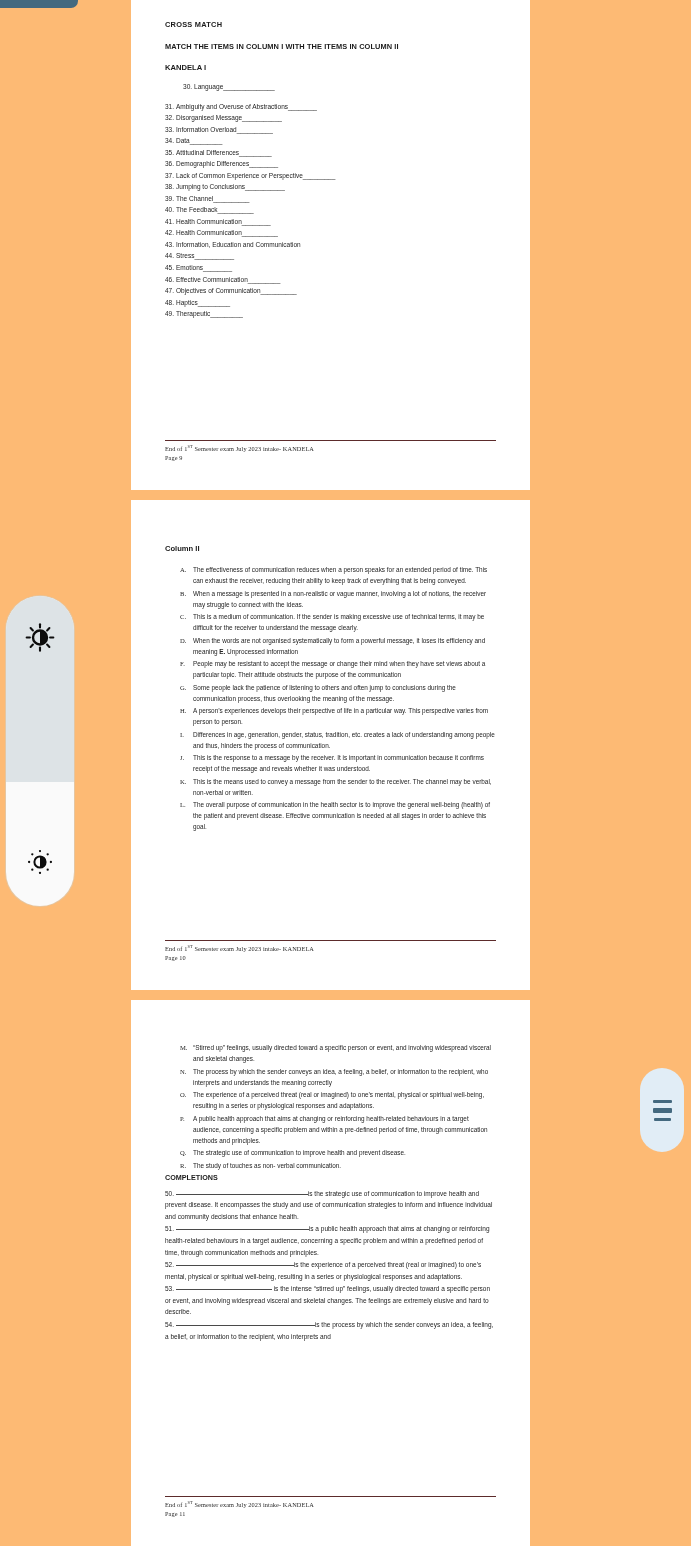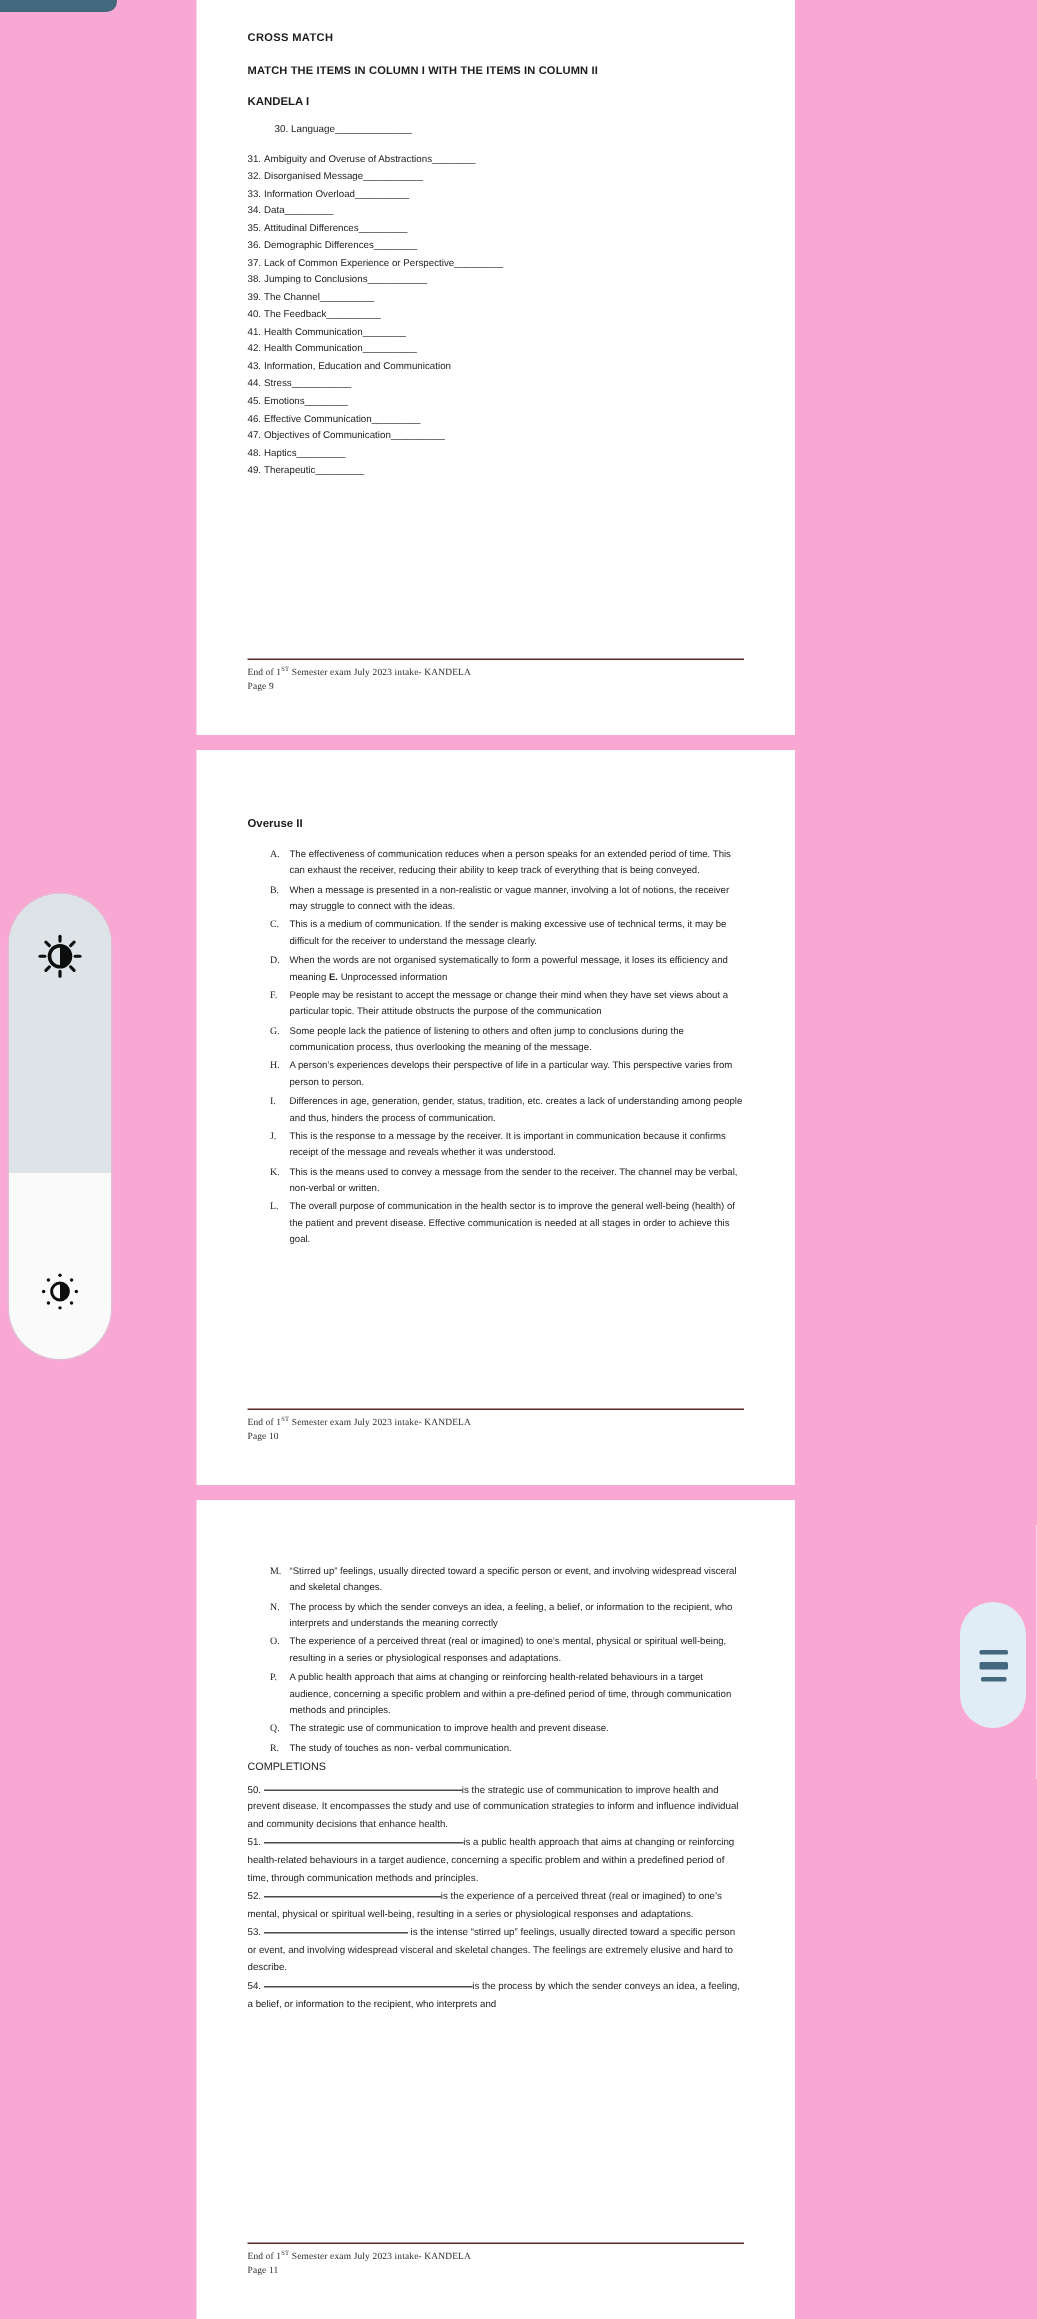--- a/index.html
+++ b/index.html
@@ -9,21 +9,21 @@
     height: 1546px;
     background: #f2f6f8;
     font-family: "Liberation Sans", sans-serif;
     overflow: hidden;
   }
 
   #app {
     position: relative;
     width: 691px;
     height: 1546px;
-    background: #f9a8d4;
+    background: #fdba74;
   }
 
   
   .top-accent {
     position: absolute;
     top: 0; left: 0;
     width: 78px; height: 8px;
     background: #43697f;
     border-bottom-right-radius: 7px;
   }
@@ -153,21 +153,21 @@
     width: 13px;
     font-family: "Liberation Serif", serif;
     font-size: 6.6px;
     color: #232323;
   }
   .letterlist li .body { flex: 1 1 auto; }
   .letterlist li .body b { font-weight: bold; }
 
   .completions-heading {
     font-size: 7.2px;
-    font-weight: normal;
+    font-weight: bold;
     color: #1b1b1b;
     margin-top: 1px;
     margin-bottom: 6px;
   }
 
   .completion {
     font-size: 6.5px;
     line-height: 1.78;
     color: #232323;
     margin-bottom: 1px;
@@ -350,21 +350,21 @@
         <div class="footer-rule"></div>
         <div class="footer-line">
           <span>End of 1</span><sup>ST</sup><span> Semester exam  July 2023 intake- KANDELA</span>
         </div>
         <div class="footer-line">Page 9</div>
       </div>
     </div>
 
     <div class="page page-10">
       <div class="page-body" style="padding-top:44px;">
-        <div class="col-heading">Overuse II</div>
+        <div class="col-heading">Column II</div>
         <ul class="letterlist" id="col2-list-a">
             <li>
               <span class="ltr">A.</span>
               <span class="body">The effectiveness of communication reduces when a person speaks for an extended period of time. This can exhaust the receiver, reducing their ability to keep track of everything that is being conveyed.</span>
             </li>
             <li>
               <span class="ltr">B.</span>
               <span class="body">When a message is presented in a non-realistic or vague manner, involving a lot of notions, the receiver may struggle to connect with the ideas.</span>
             </li>
             <li>

